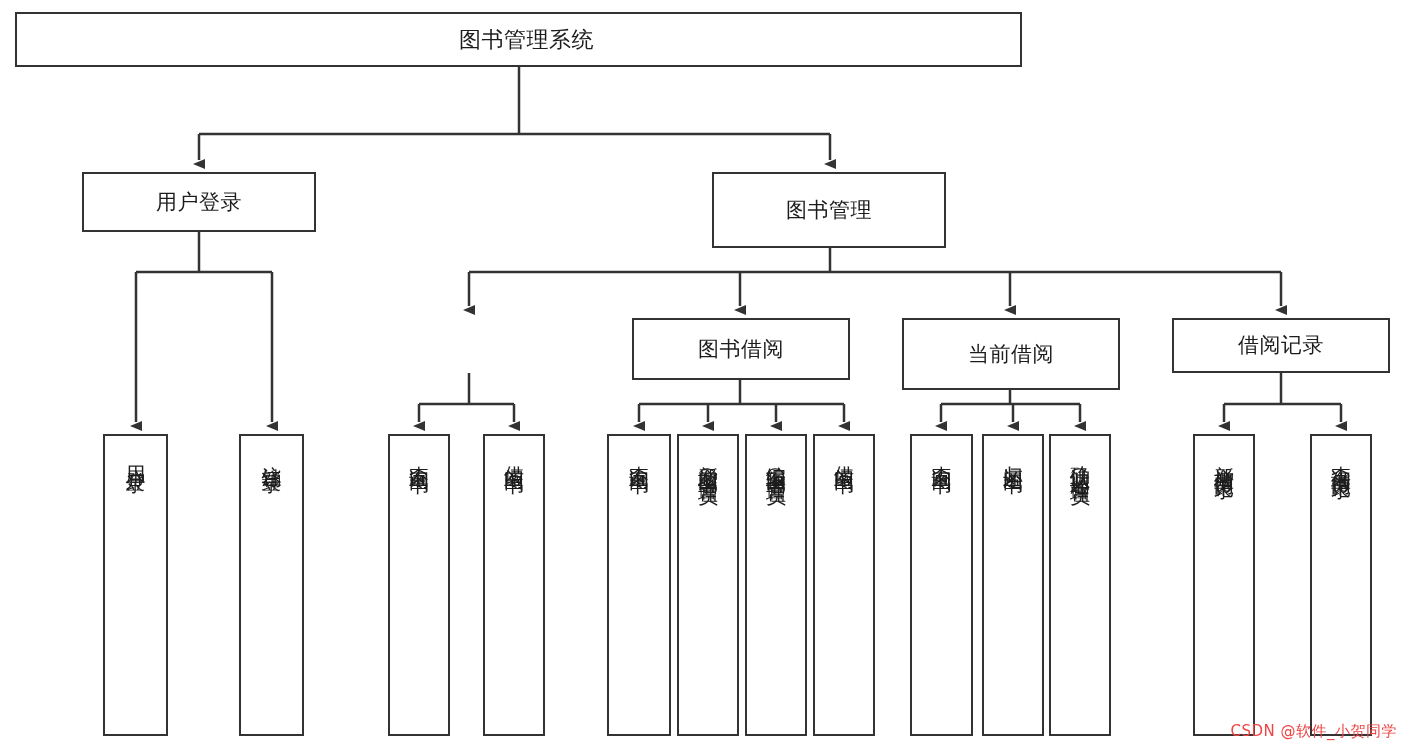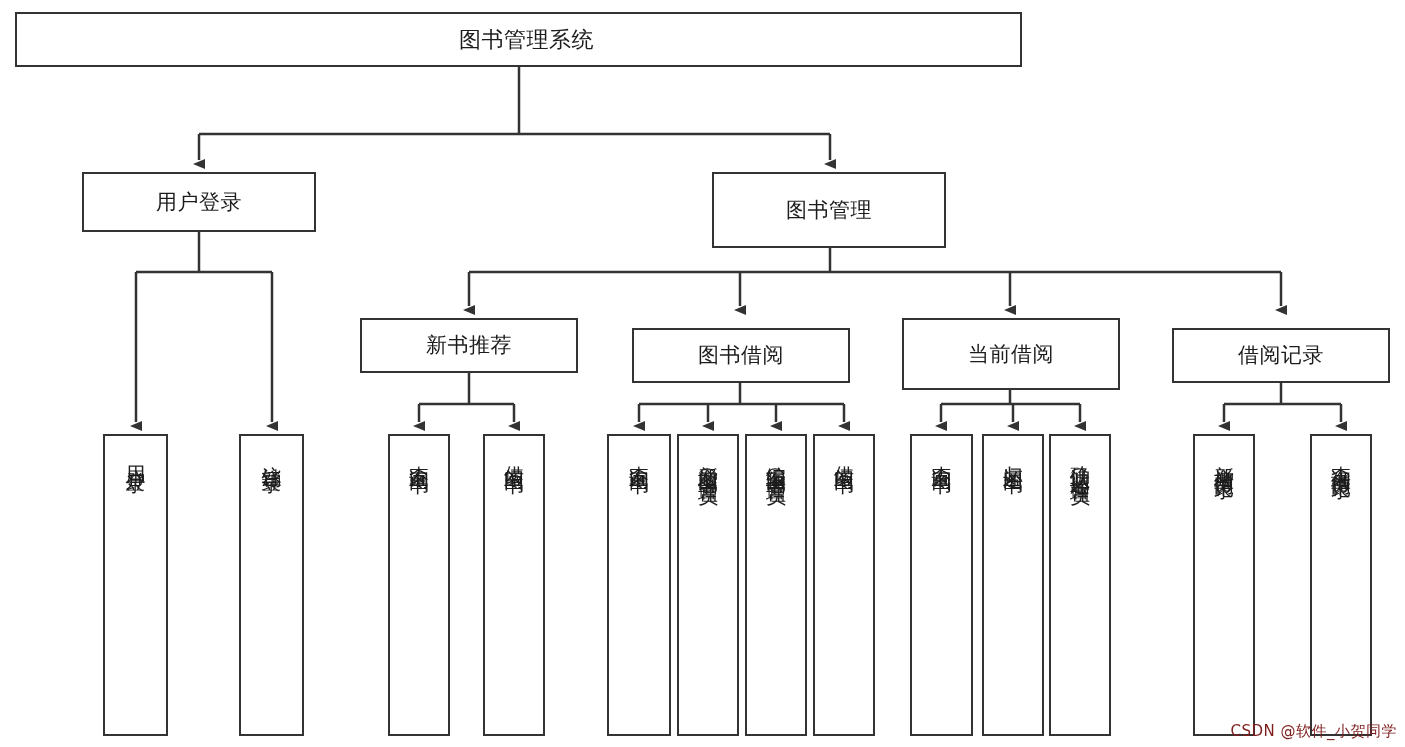--- a/index.html
+++ b/index.html
@@ -57,21 +57,21 @@
     font-size: 20px;
     line-height: 1.05;
     letter-spacing: 3px;
     text-align: left;
   }
   .watermark {
     position: absolute;
     right: 8px;
     bottom: 6px;
     font-size: 15px;
-    color: #7f1d1d;
+    color: #ef4444;
     letter-spacing: 0.5px;
     white-space: nowrap;
     user-select: none;
   }
 </style>
 </head>
 <body>
 
 <div id="canvas">
 
@@ -129,30 +129,27 @@
     <span class="node-label">图书管理系统</span>
   </div>
 
   <div class="node horizontal" style="left:82px; top:172px; width:234px; height:60px;">
     <span class="node-label">用户登录</span>
   </div>
   <div class="node horizontal" style="left:712px; top:172px; width:234px; height:76px;">
     <span class="node-label">图书管理</span>
   </div>
 
-  <div class="node horizontal" style="left:360px; top:318px; width:218px; height:55px;">
-    <span class="node-label">新书推荐</span>
-  </div>
-  <div class="node horizontal" style="left:632px; top:328px; width:218px; height:55px;">
+  <div class="node horizontal" style="left:632px; top:318px; width:218px; height:62px;">
     <span class="node-label">图书借阅</span>
   </div>
   <div class="node horizontal" style="left:902px; top:318px; width:218px; height:72px;">
     <span class="node-label">当前借阅</span>
   </div>
-  <div class="node horizontal" style="left:1172px; top:328px; width:218px; height:55px;">
+  <div class="node horizontal" style="left:1172px; top:318px; width:218px; height:55px;">
     <span class="node-label">借阅记录</span>
   </div>
 
   <div class="node leaf" style="left:103px; top:434px; width:65px; height:302px;">
     <span class="node-label">用户登录</span>
   </div>
   <div class="node leaf" style="left:239px; top:434px; width:65px; height:302px;">
     <span class="node-label">注销登录</span>
   </div>
   <div class="node leaf" style="left:388px; top:434px; width:62px; height:302px;">

